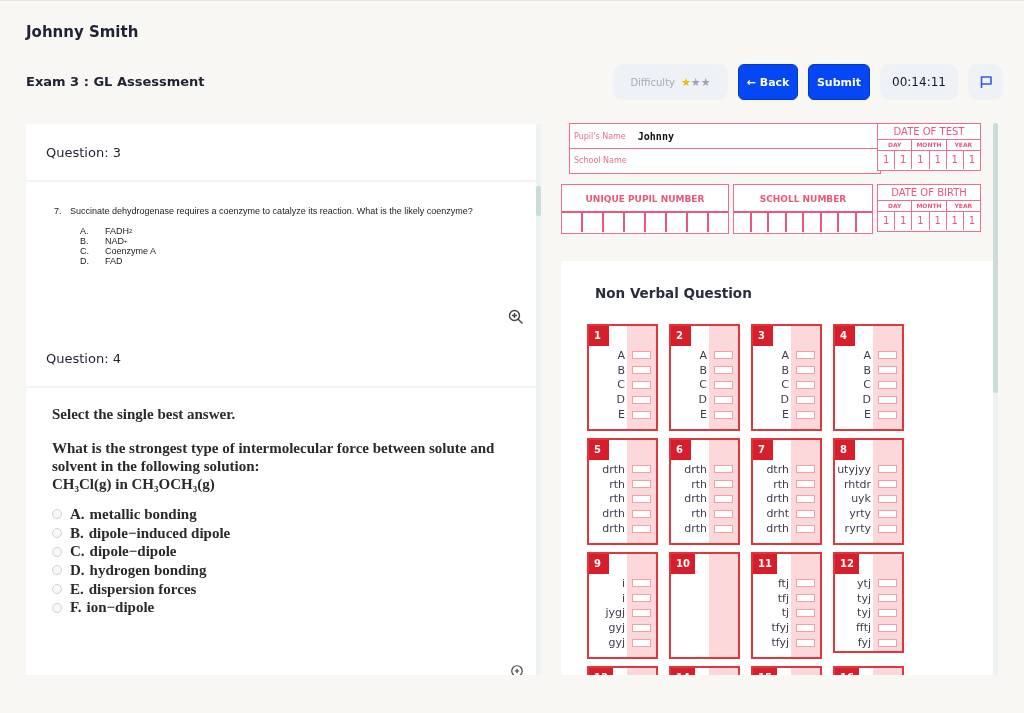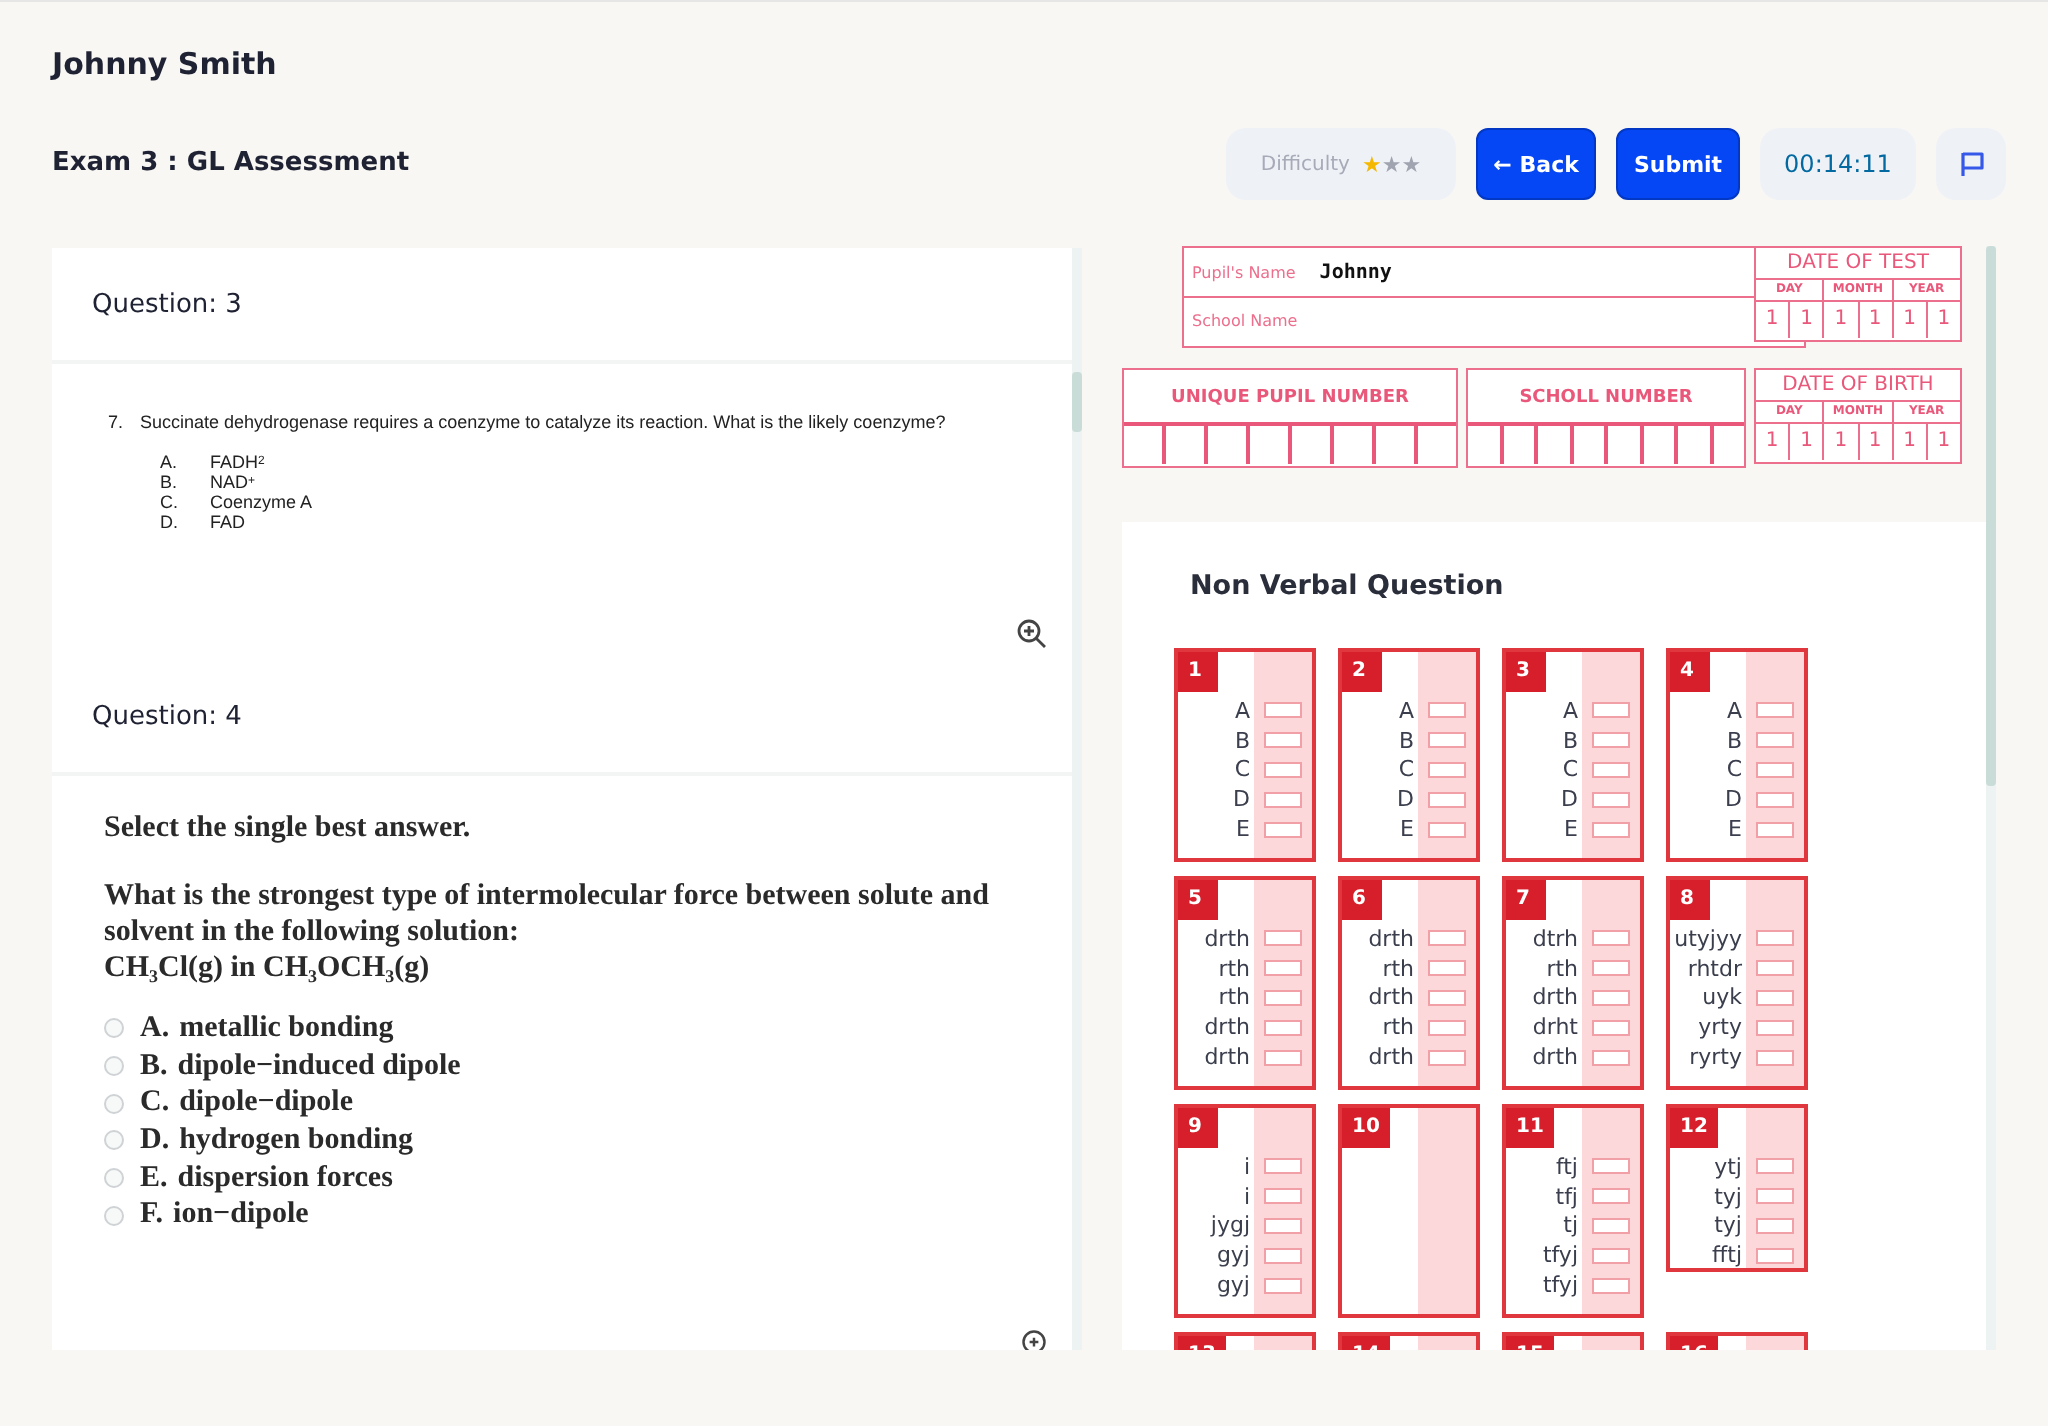--- a/index.html
+++ b/index.html
@@ -31,21 +31,21 @@
   .btn-blue {
     height: 36px; background: #0546f5; color: #fff; border-radius: 6px;
     font-size: 11px; font-weight: bold; display: flex; align-items: center; justify-content: center;
     border: 1px solid #0338c4;
   }
   .btn-back { width: 60px; gap: 4px; }
   .btn-submit { width: 62px; }
   .timer {
     width: 78px; height: 36px; background: #eef1f6; border-radius: 10px;
     display: flex; align-items: center; justify-content: center;
-    font-size: 12px; color: #0369a1;
+    font-size: 12px; color: #0f172a;
   }
   .flag-btn {
     width: 35px; height: 36px; background: #eef1f6; border-radius: 10px;
     display: flex; align-items: center; justify-content: center;
   }
 
   
   .left-panel {
     position: absolute; left: 26px; top: 123px; width: 510px; height: 551px;
     background: #fff; overflow: hidden;
@@ -79,21 +79,21 @@
     background: #f7f8f8; margin-right: 8px;
   }
   .q4-opt .l { margin-right: 5px; }
   .left-scroll-track {
     position: absolute; left: 536px; top: 123px; width: 5px; height: 551px; background: #edf3f2;
   }
   .left-scroll-thumb {
     position: absolute; left: 536px; top: 185px; width: 5px; height: 30px; background: #c9dcd8; border-radius: 2px;
   }
   .name-box {
-    position: absolute; left: 591px; top: 122px; width: 312px; height: 51px;
+    position: absolute; left: 569px; top: 122px; width: 312px; height: 51px;
     border: 1.5px solid #ec6f8d; background: #fff;
   }
   .name-row { height: 24px; display: flex; align-items: center; padding-left: 4px; font-size: 8px; color: #ec6f8d; }
   .name-row + .name-row { border-top: 1.5px solid #ec6f8d; }
   .name-val { margin-left: 12px; font-family: "DejaVu Sans Mono", monospace; font-weight: bold; font-size: 10px; color: #111; }
   .date-box {
     position: absolute; left: 877px; width: 104px; height: 48px;
     border: 1.5px solid #ec6f8d; background: #fff;
   }
   .date-title { height: 16px; text-align: center; font-size: 10px; color: #e9587a; line-height: 16px; border-bottom: 1.5px solid #ec6f8d; }
@@ -571,21 +571,21 @@
           <div class="card-row">
             <span class="lbl">tfyj</span>
             <span class="box"></span>
           </div>
           <div class="card-row">
             <span class="lbl">tfyj</span>
             <span class="box"></span>
           </div>
         </div>
       </div>
-      <div class="card" style="left: 246px; top: 228px; height: 84px;">
+      <div class="card" style="left: 246px; top: 228px; height: 101px;">
         <div class="card-shade"></div>
         <div class="card-num">12</div>
         <div class="card-rows">
           <div class="card-row">
             <span class="lbl">ytj</span>
             <span class="box"></span>
           </div>
           <div class="card-row">
             <span class="lbl">tyj</span>
             <span class="box"></span>

